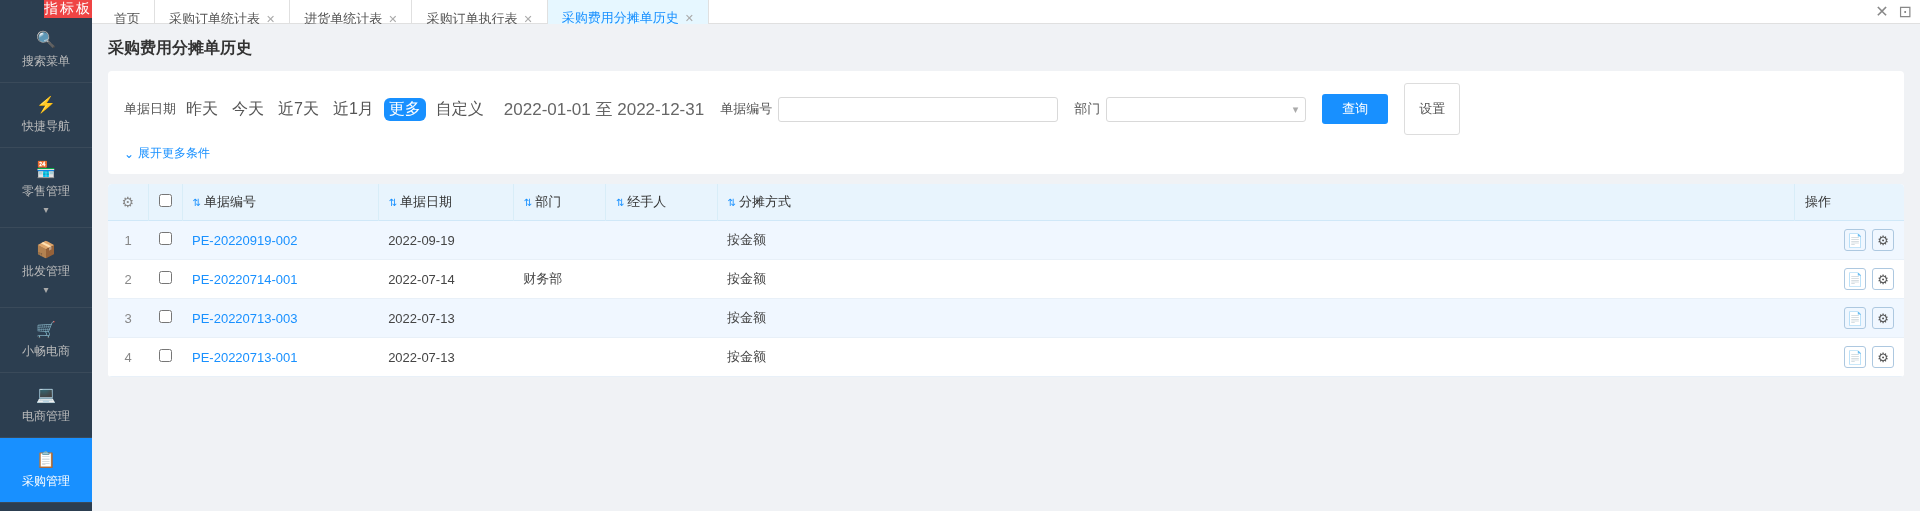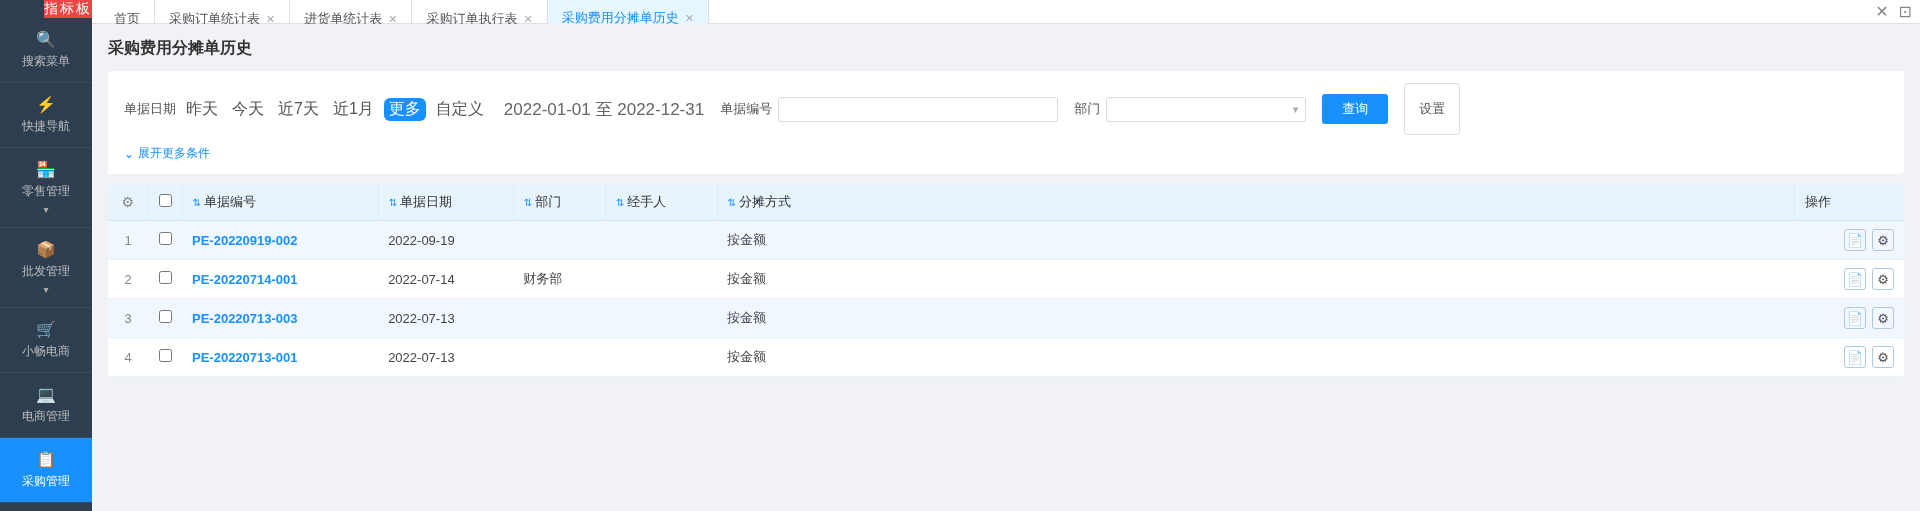--- a/index.html
+++ b/index.html
@@ -282,21 +282,20 @@
     tbody tr:nth-child(odd) { background: #f0f7ff; }
     tbody tr:nth-child(even) { background: #fff; }
     tbody td {
       padding: 8px 10px;
       color: #444;
       white-space: nowrap;
     }
     td a {
       color: #1890ff;
       text-decoration: none;
-      font-weight: bold;
     }
     .td-center { text-align: center; }
     .col-ops { display: flex; align-items: center; gap: 6px; justify-content: flex-end; }
     .op-icon {
       width: 22px;
       height: 22px;
       border: 1px solid #adc8e0;
       border-radius: 3px;
       display: flex;
       align-items: center;

